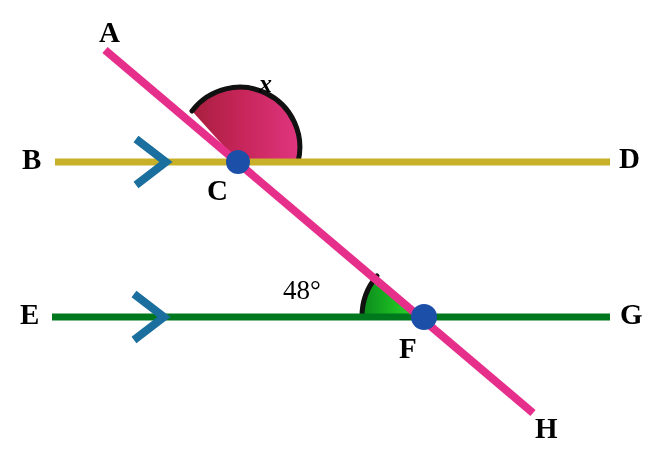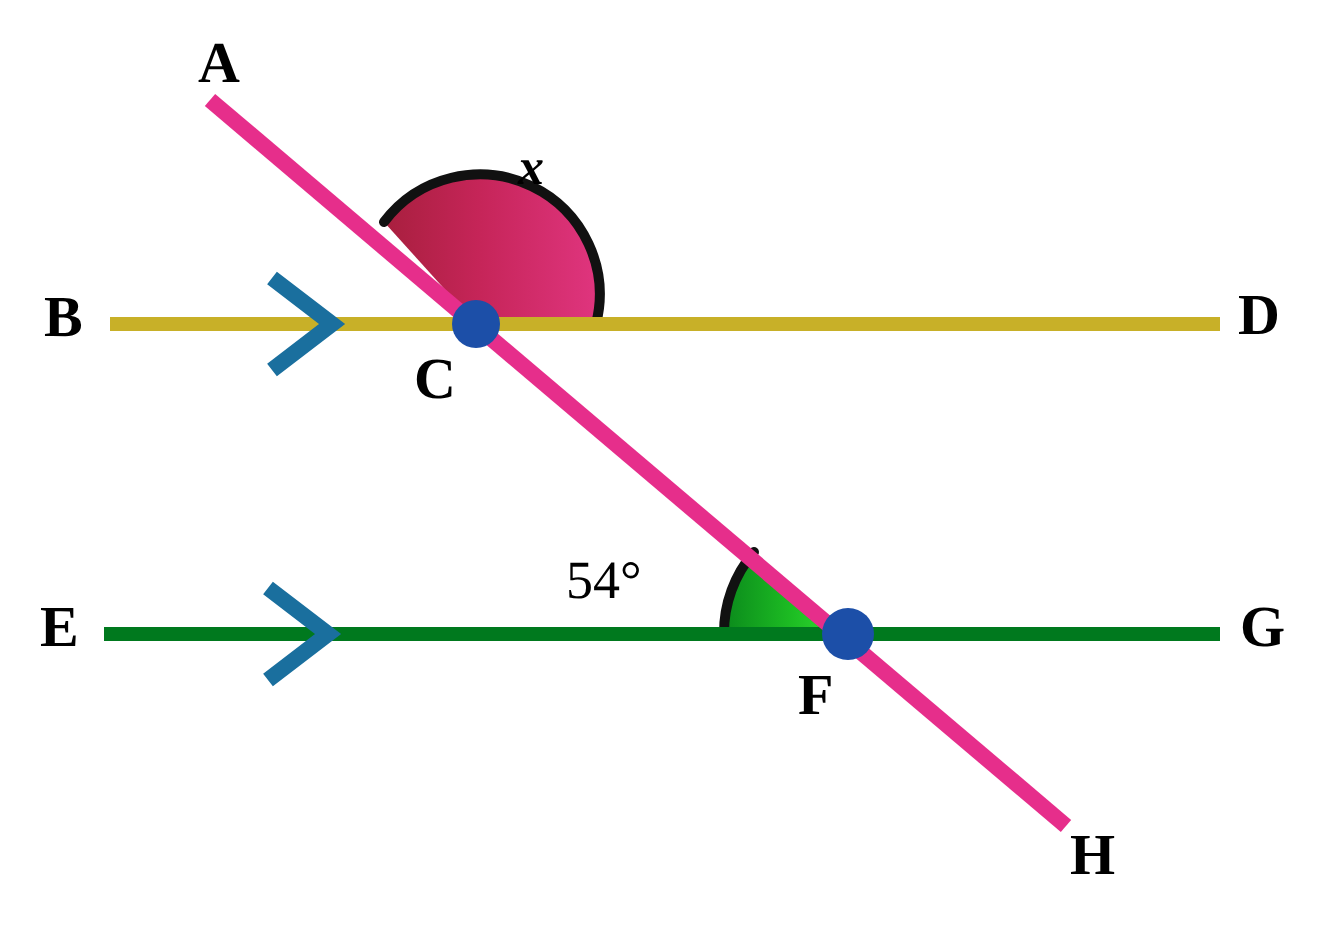--- a/index.html
+++ b/index.html
@@ -108,15 +108,15 @@
   <span class="pt-label" id="label-A">A</span>
   <span class="pt-label" id="label-B">B</span>
   <span class="pt-label" id="label-C">C</span>
   <span class="pt-label" id="label-D">D</span>
   <span class="pt-label" id="label-E">E</span>
   <span class="pt-label" id="label-F">F</span>
   <span class="pt-label" id="label-G">G</span>
   <span class="pt-label" id="label-H">H</span>
 
   <span class="angle-label italic" id="label-x">x</span>
-  <span class="angle-label" id="label-angle-32">54°</span>
+  <span class="angle-label" id="label-angle-32">48°</span>
 
 </div>
 
 </body></html>

